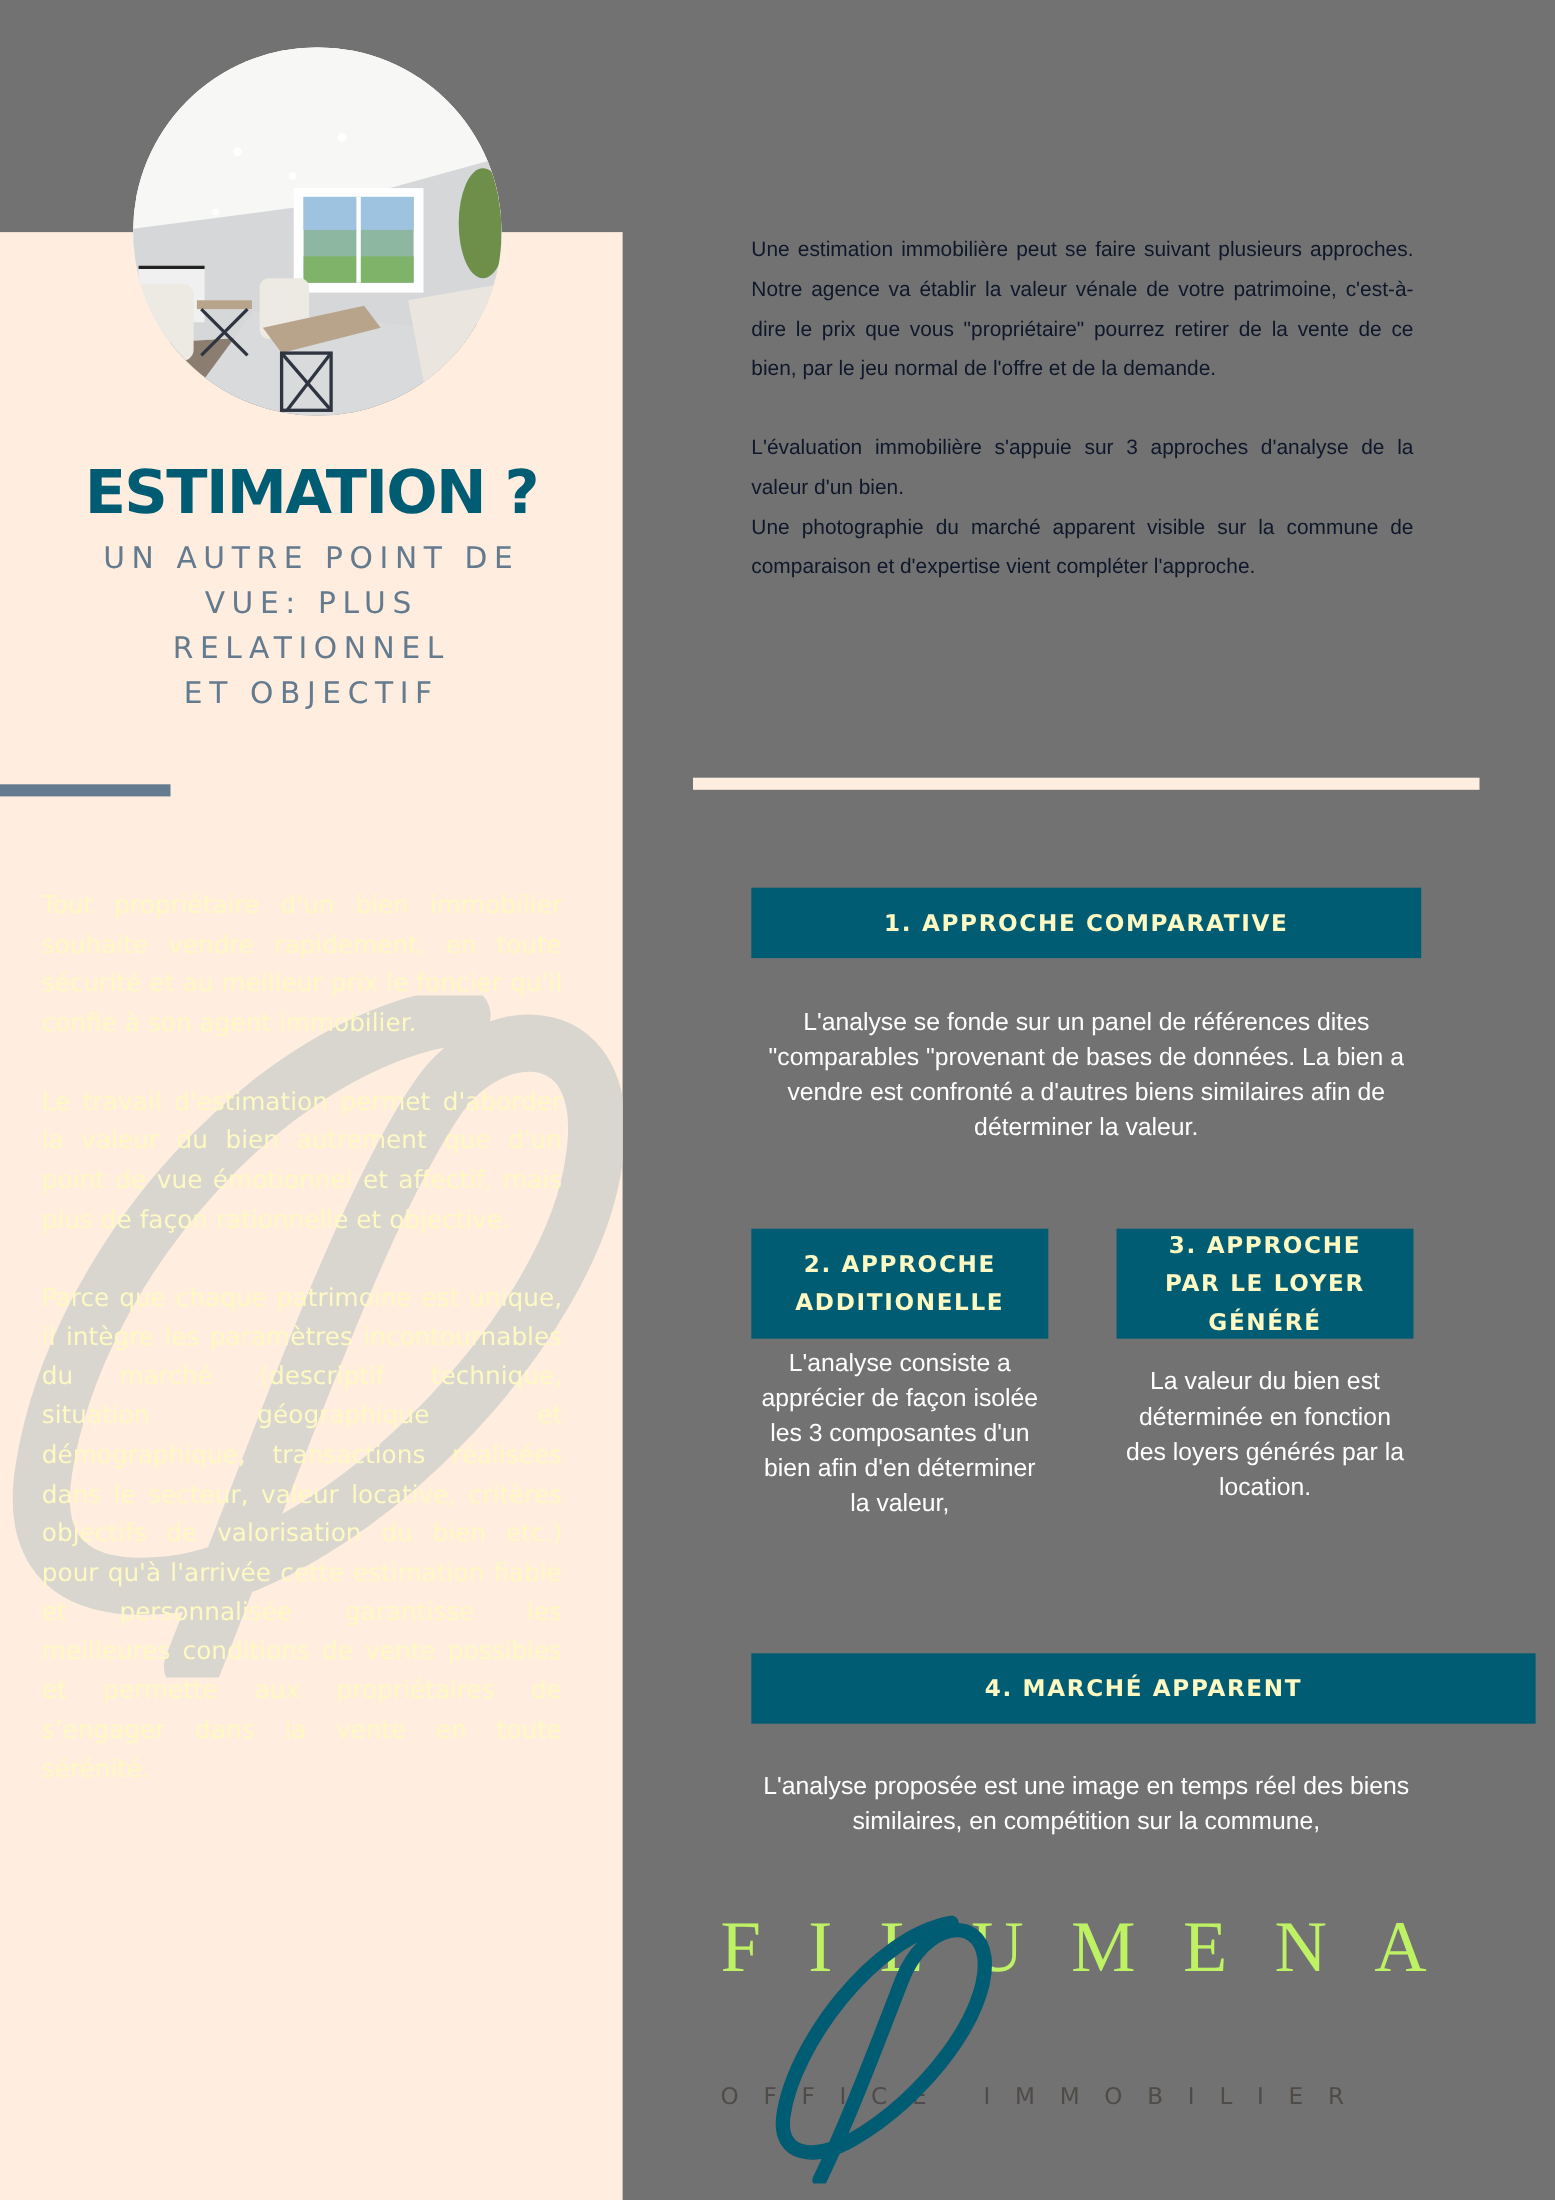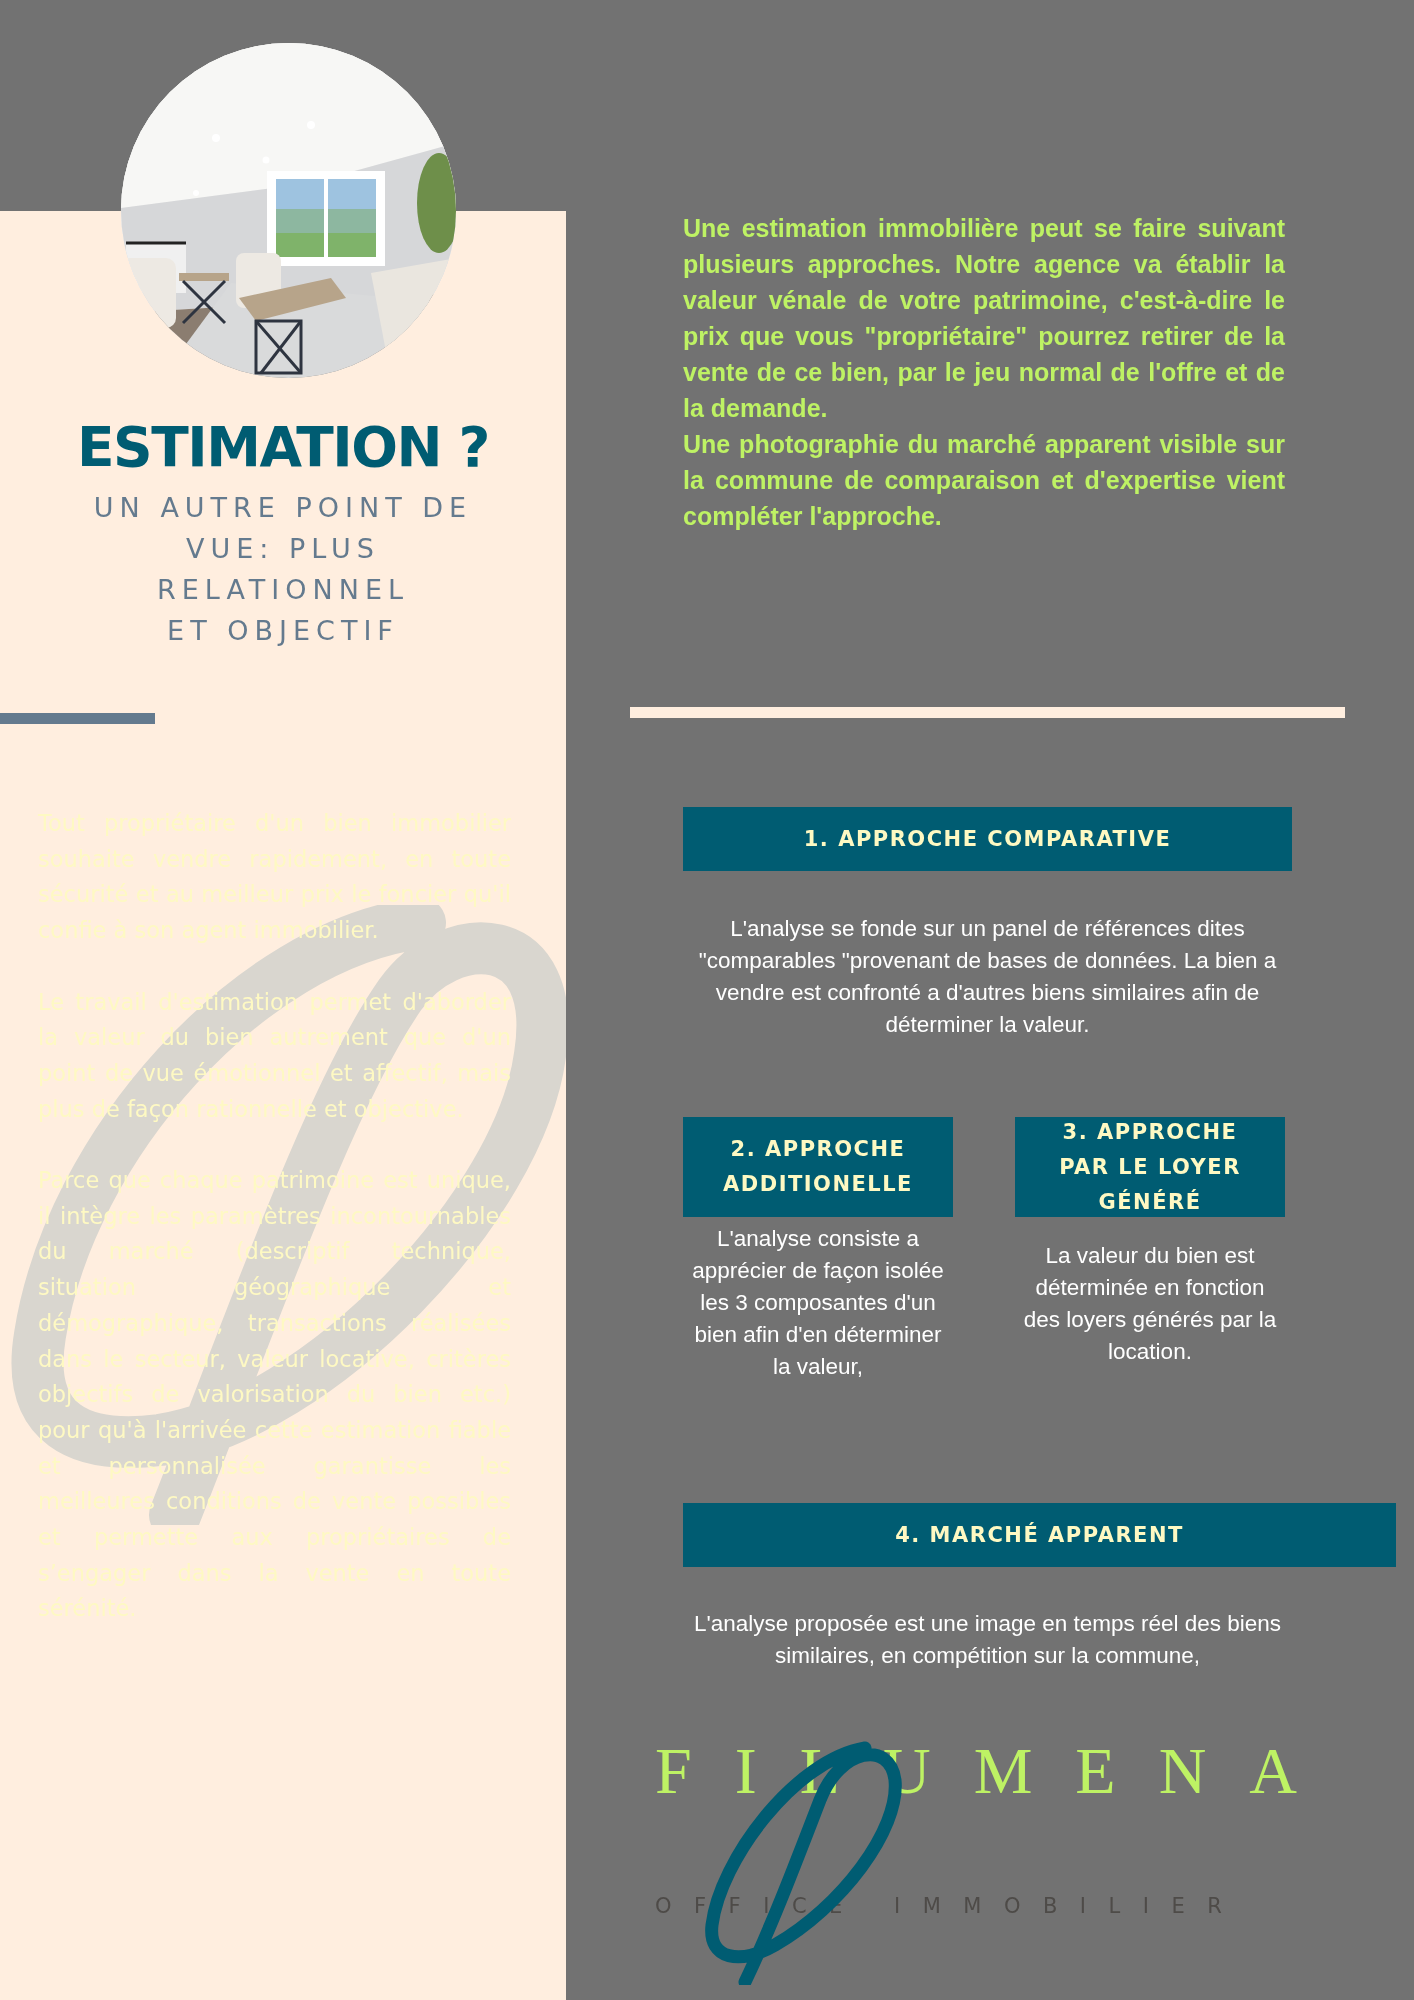--- a/index.html
+++ b/index.html
@@ -8,21 +8,21 @@
   #cream-panel { left:0; top:211px; width:566px; height:1789px; background:#FFEEDF; }
   #photo { left:121px; top:43px; width:335px; height:335px; border-radius:50%; overflow:hidden; background:#e9e9e7; }
   #photo svg { width:100%; height:100%; display:block; }
   #watermark { left:0; top:905px; width:566px; height:620px; }
   #heading { left:40px; top:412px; width:486px; text-align:center; font-family:"DejaVu Sans", sans-serif; font-weight:bold; font-size:55px; color:#005C72; letter-spacing:-1.5px; line-height:70px; white-space:nowrap; }
   #subtitle { left:40px; top:487px; width:486px; text-align:center; font-family:"DejaVu Sans", sans-serif; font-size:27px; color:#647A8E; letter-spacing:6px; line-height:41px; }
   #subtitle span { display:block; }
   #left-divider { left:0; top:713px; width:155px; height:11px; background:#647A8E; }
   #left-body { left:38px; top:806px; width:473px; font-family:"DejaVu Sans", sans-serif; font-size:22.5px; line-height:35.7px; color:#fef9c3; text-align:justify; text-align-last:left; }
   #left-body p { margin:0 0 35.7px 0; hyphens:none; }
-  #right-intro { left:683px; top:210px; width:602px; font-size:25px; line-height:36px; color:#bef264; text-align:justify;font-weight:bold; }
+  #right-intro { left:683px; top:210px; width:602px; font-size:19px; line-height:36px; color:#0f172a; text-align:justify; }
   #right-intro p { margin:0; }
   #right-intro p.gap { margin-top:36px; }
   #right-divider { left:630px; top:707px; width:715px; height:11px; background:#FFEEDF; }
   .box { background:#005C72; color:#fef9c3; font-family:"DejaVu Sans", sans-serif; font-weight:bold; font-size:21px; letter-spacing:1.5px; text-align:center; display:flex; align-items:center; justify-content:center; line-height:35px; }
   .desc { color:#FFFFFF; font-size:22.5px; line-height:32px; text-align:center; }
   #box1 { left:683px; top:807px; width:609px; height:64px; }
   #desc1 { left:675px; top:913px; width:625px; }
   #box2 { left:683px; top:1117px; width:270px; height:100px; }
   #desc2 { left:683px; top:1223px; width:270px; }
   #box3 { left:1015px; top:1117px; width:270px; height:100px; line-height:35px; }
@@ -95,20 +95,21 @@
 <div id="left-divider" class="abs"></div>
 
 <div id="left-body" class="abs">
   <p>Tout propriétaire d'un bien immobilier souhaite vendre rapidement, en toute sécurité et au meilleur prix le foncier qu'il confie à son agent immobilier.</p>
   <p>Le travail d'estimation permet d'aborder la valeur du bien autrement que d'un point de vue émotionnel et affectif, mais plus de façon rationnelle et objective.</p>
   <p>Parce que chaque patrimoine est unique, il intègre les paramètres incontournables du marché (descriptif technique, situation géographique et démographique, transactions réalisées dans le secteur, valeur locative, critères objectifs de valorisation du bien etc.) pour qu'à l'arrivée cette estimation fiable et personnalisée garantisse les meilleures conditions de vente possibles et permette aux propriétaires de s’engager dans la vente en toute sérénité.</p>
 </div>
 
 <div id="right-intro" class="abs">
   <p>Une estimation immobilière peut se faire suivant plusieurs approches. Notre agence va établir la valeur vénale de votre patrimoine, c'est-à-dire le prix que vous "propriétaire" pourrez retirer de la vente de ce bien, par le jeu normal de l'offre et de la demande.</p>
+  <p class="gap">L'évaluation immobilière s'appuie sur 3 approches d'analyse de la valeur d'un bien.</p>
   <p>Une photographie du marché apparent visible sur la commune de comparaison et d'expertise vient compléter l'approche.</p>
 </div>
 <div id="right-divider" class="abs"></div>
 
 <div id="box1" class="abs box">1. APPROCHE COMPARATIVE</div>
 <div id="desc1" class="abs desc">L'analyse se fonde sur un panel de références dites "comparables "provenant de bases de données. La bien a vendre est confronté a d'autres biens similaires afin de déterminer la valeur.</div>
 
 <div id="box2" class="abs box">
   <div>
     <div>2. APPROCHE</div>

